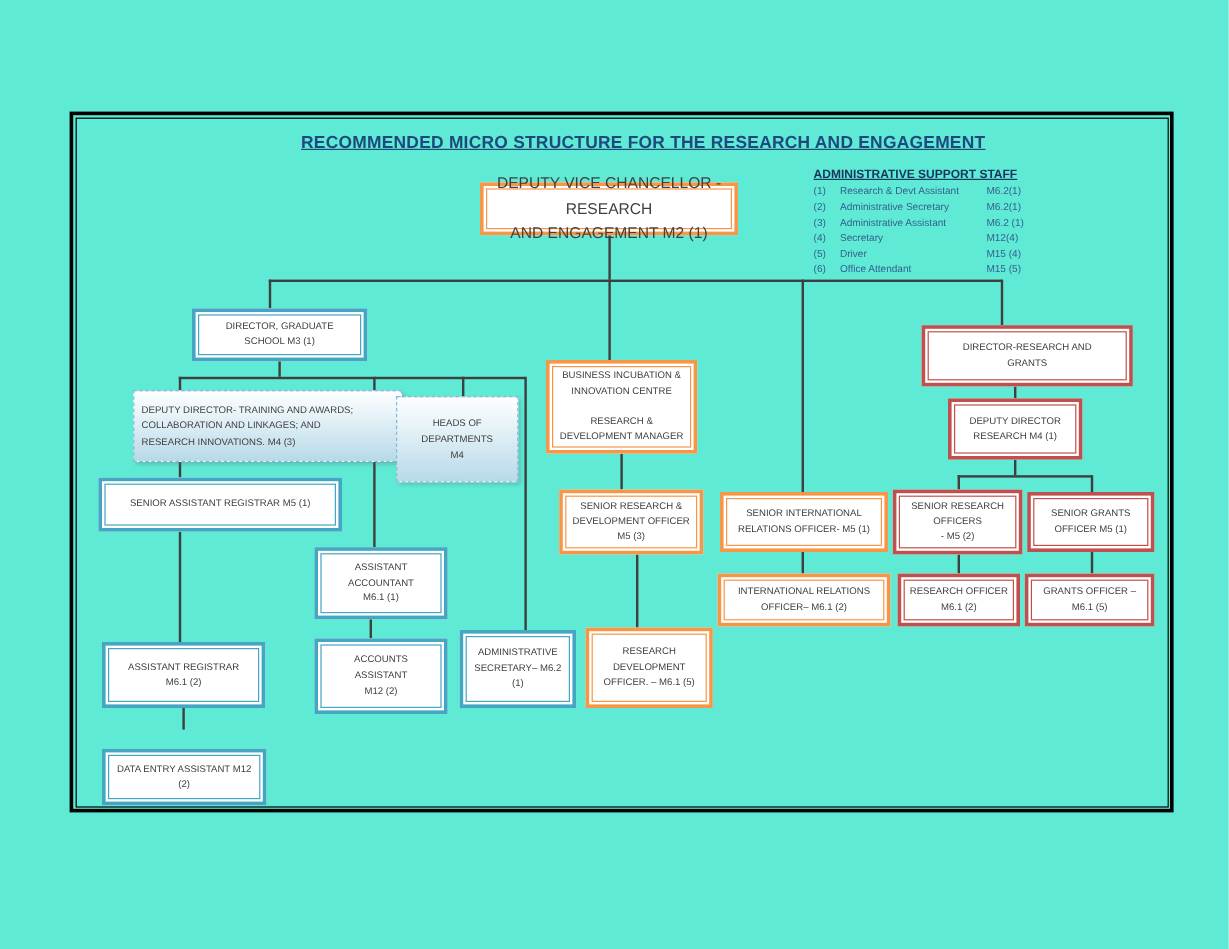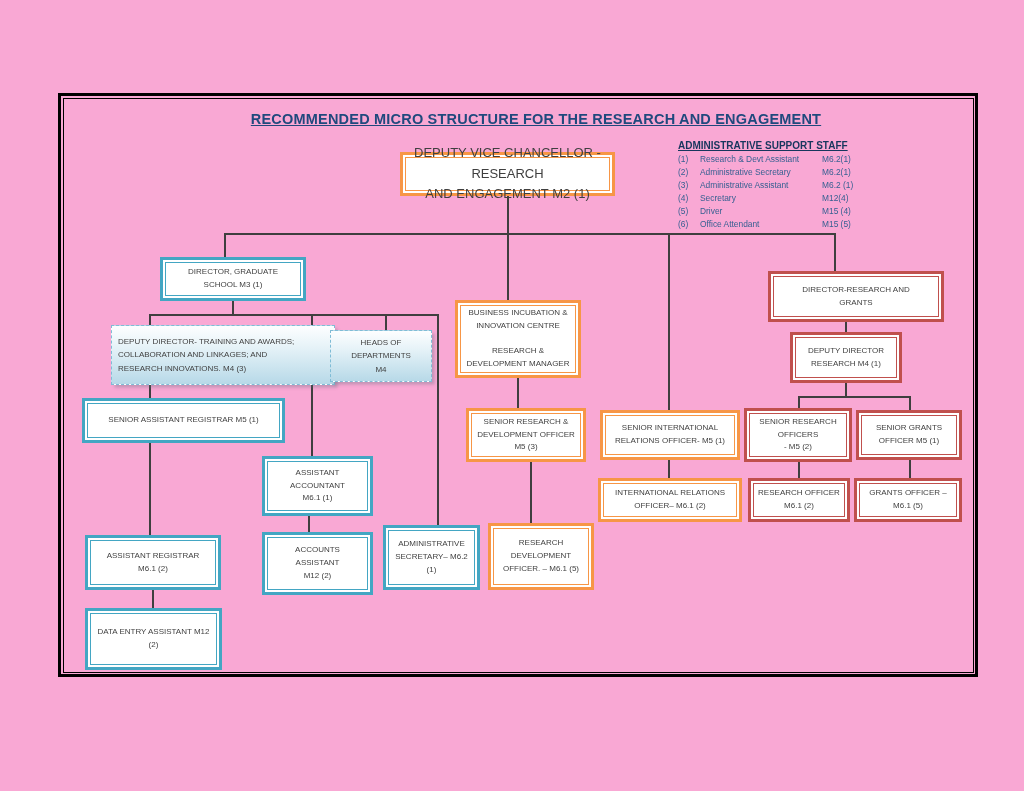--- a/index.html
+++ b/index.html
@@ -1,17 +1,17 @@
 <!DOCTYPE html>
 <html style="--teal: #43A6C3; --orange: #F79646; --red: #C0504D; --title-blue: #1F497D; --staff-heading: #17365D; --staff-blue: #376092; --line: #3f3f3f;"><head>
 <meta charset="utf-8">
 <style>
   html,body{margin:0;padding:0;background:#ffffff;}
   body{width:1024px;height:791px;font-family:"Liberation Sans",sans-serif;}
-  .page{position:relative;width:1024px;height:791px;background:#f9a8d4;overflow:hidden;text-decoration:underline;}
+  .page{position:relative;width:1024px;height:791px;background:#5eead4;overflow:hidden;text-decoration:underline;}
 
   
   .frame{position:absolute;left:58px;top:93px;width:920px;height:584px;
          border:3px solid #000;box-sizing:border-box;}
   .frame::after{content:"";position:absolute;inset:1.5px;border:1px solid #000;}
 
   .title{position:absolute;left:230px;top:111px;width:612px;text-align:center;
          font-size:14.5px;font-weight:bold;letter-spacing:.2px;
          color:var(--title-blue,#1F497D);text-decoration:underline;}
 
@@ -129,36 +129,36 @@
     <div class="inner">DIRECTOR, GRADUATE
 SCHOOL M3 (1)</div>
   </div>
 
   <div class="dashed left" style="left:78px;top:325px;width:224px;height:60px">
     <span>DEPUTY DIRECTOR- TRAINING AND AWARDS;
 COLLABORATION AND LINKAGES; AND
 RESEARCH INNOVATIONS.  M4 (3)</span>
   </div>
 
-  <div class="dashed" style="left:330px;top:330px;width:102px;height:52px">
+  <div class="dashed" style="left:330px;top:330px;width:102px;height:72px">
     <span>HEADS OF
 DEPARTMENTS
 M4</span>
   </div>
 
   <div class="node c-teal" style="left:82px;top:398px;width:203px;height:45px">
     <div class="inner">SENIOR ASSISTANT REGISTRAR M5 (1)</div>
   </div>
 
   <div class="node c-teal" style="left:85px;top:535px;width:136px;height:55px">
     <div class="inner">ASSISTANT REGISTRAR
 M6.1 (2)</div>
   </div>
 
-  <div class="node c-teal" style="left:85px;top:608px;width:137px;height:62px">
+  <div class="node c-teal" style="left:85px;top:624px;width:137px;height:47px">
     <div class="inner">DATA ENTRY ASSISTANT M12
 (2)</div>
   </div>
 
   <div class="node c-teal" style="left:262px;top:456px;width:111px;height:60px">
     <div class="inner">ASSISTANT
 ACCOUNTANT
 M6.1 (1)</div>
   </div>
 

